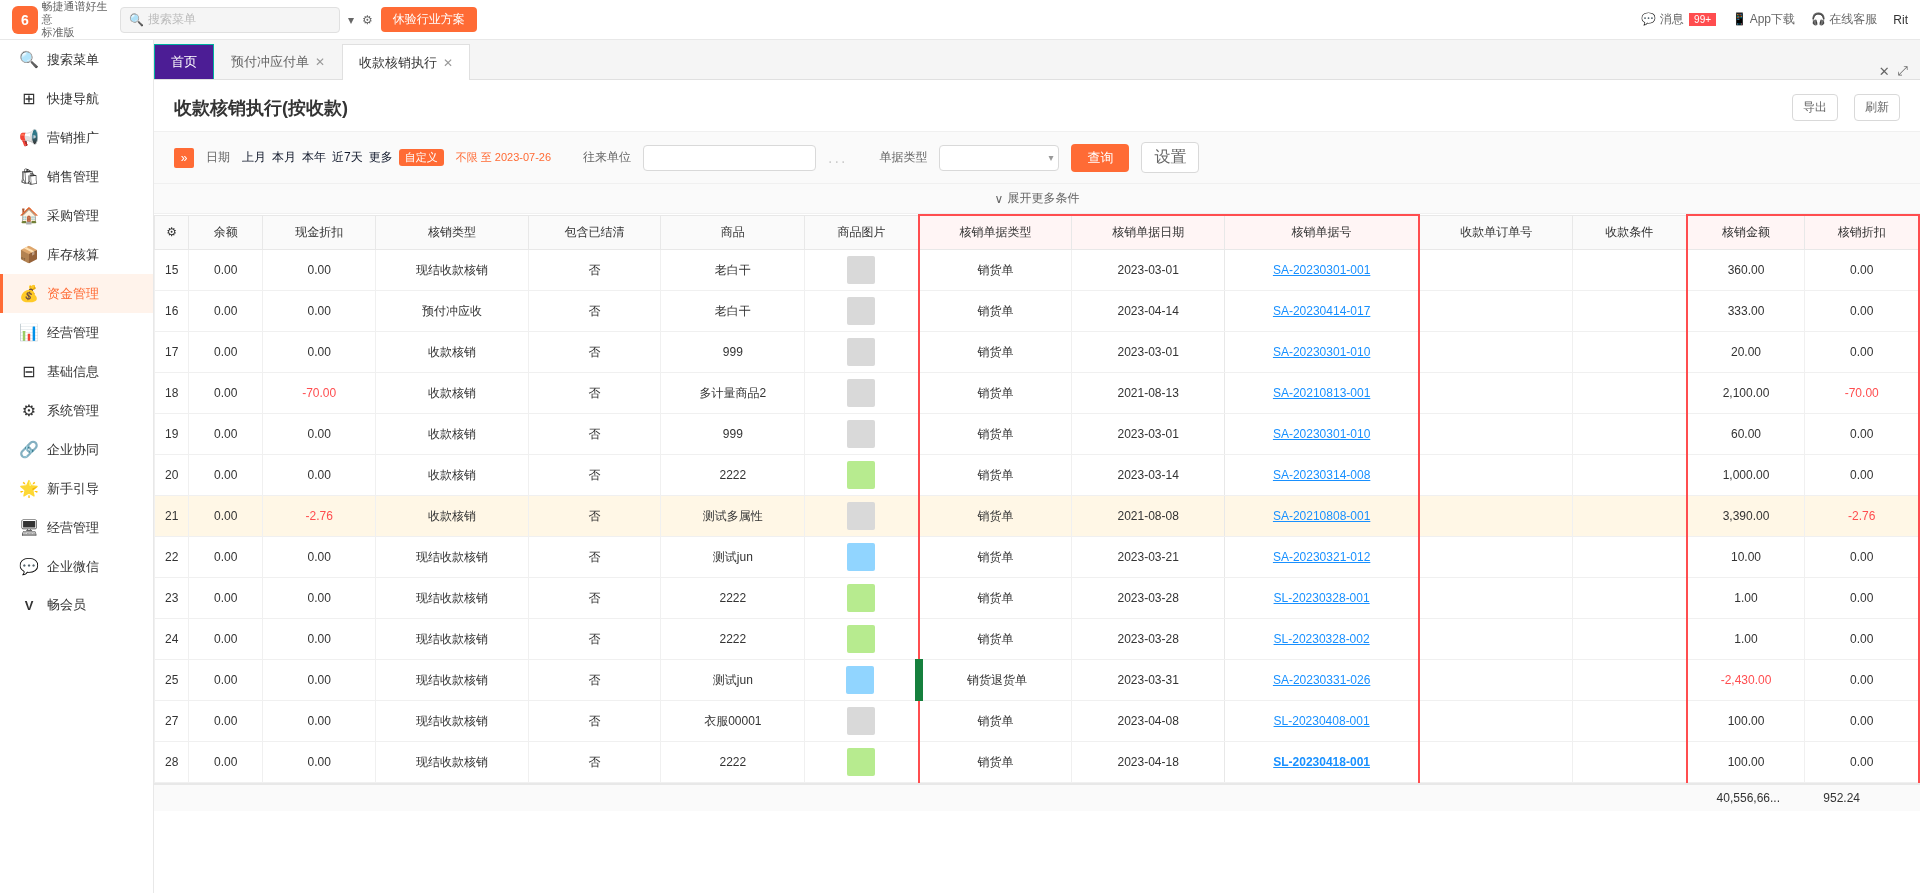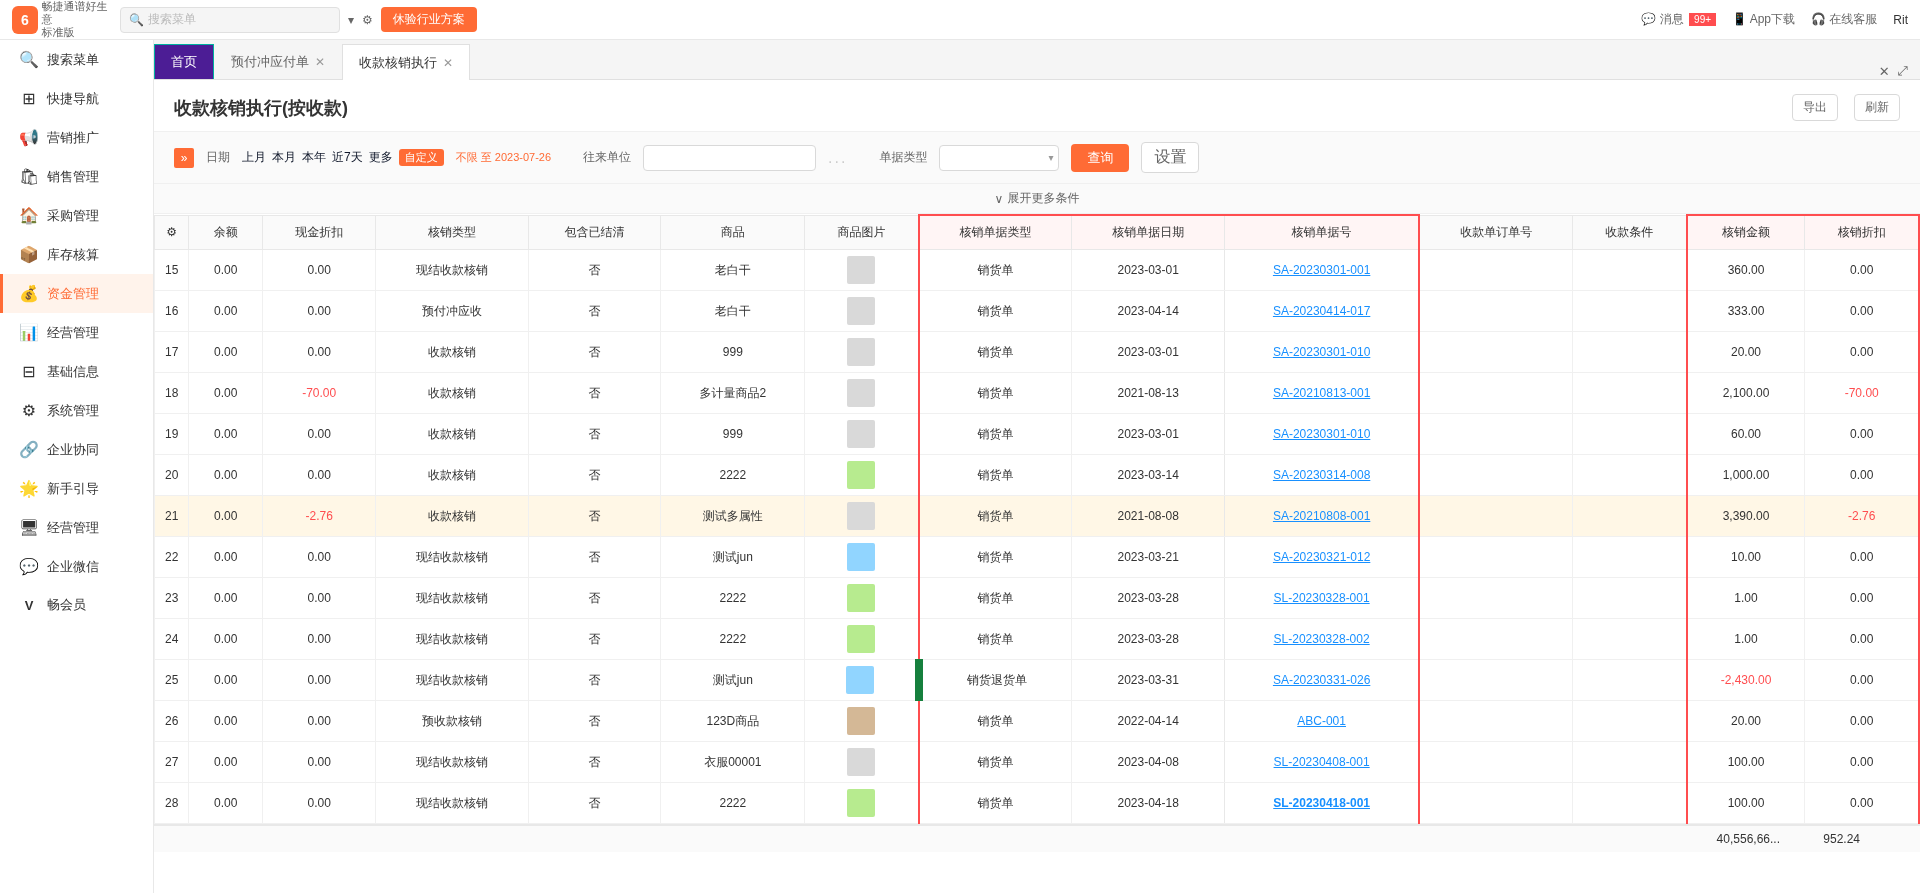--- a/index.html
+++ b/index.html
@@ -658,36 +658,20 @@
       <td><span class="img-placeholder blue"></span></td>
       <td style="border-left:8px solid #15803d;">销货退货单</td>
       <td style="border-right:1px solid #e8e8e8;">2023-03-31</td>
       <td style="border-right:2px solid #ff4d4f;" class="link-text">SA-20230331-026</td>
       <td></td>
       <td></td>
       <td class="negative" style="border-left:2px solid #ff4d4f;">-2,430.00</td>
       <td class="" style="border-right:2px solid #ff4d4f;">0.00</td>
     </tr>
               <tr>
-      <td>26</td>
-      <td>0.00</td>
-      <td class="">0.00</td>
-      <td>预收款核销</td>
-      <td>否</td>
-      <td>123D商品</td>
-      <td><span class="img-placeholder brown"></span></td>
-      <td style="border-left:2px solid #ff4d4f;">销货单</td>
-      <td style="border-right:1px solid #e8e8e8;">2022-04-14</td>
-      <td style="border-right:2px solid #ff4d4f;" class="link-text">ABC-001</td>
-      <td></td>
-      <td></td>
-      <td class="" style="border-left:2px solid #ff4d4f;">20.00</td>
-      <td class="" style="border-right:2px solid #ff4d4f;">0.00</td>
-    </tr>
-              <tr>
       <td>27</td>
       <td>0.00</td>
       <td class="">0.00</td>
       <td>现结收款核销</td>
       <td>否</td>
       <td>衣服00001</td>
       <td><span class="img-placeholder gray"></span></td>
       <td style="border-left:2px solid #ff4d4f;">销货单</td>
       <td style="border-right:1px solid #e8e8e8;">2023-04-08</td>
       <td style="border-right:2px solid #ff4d4f;" class="link-text">SL-20230408-001</td>

